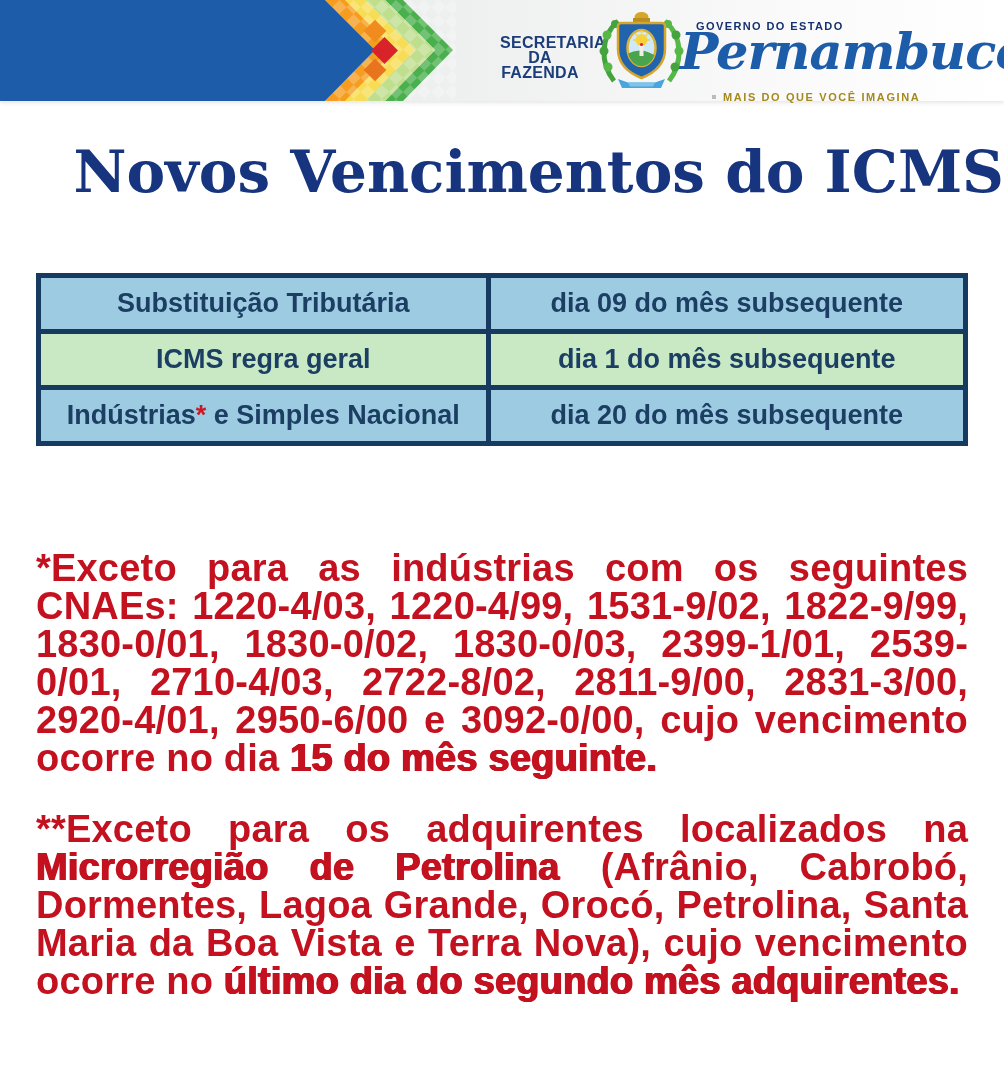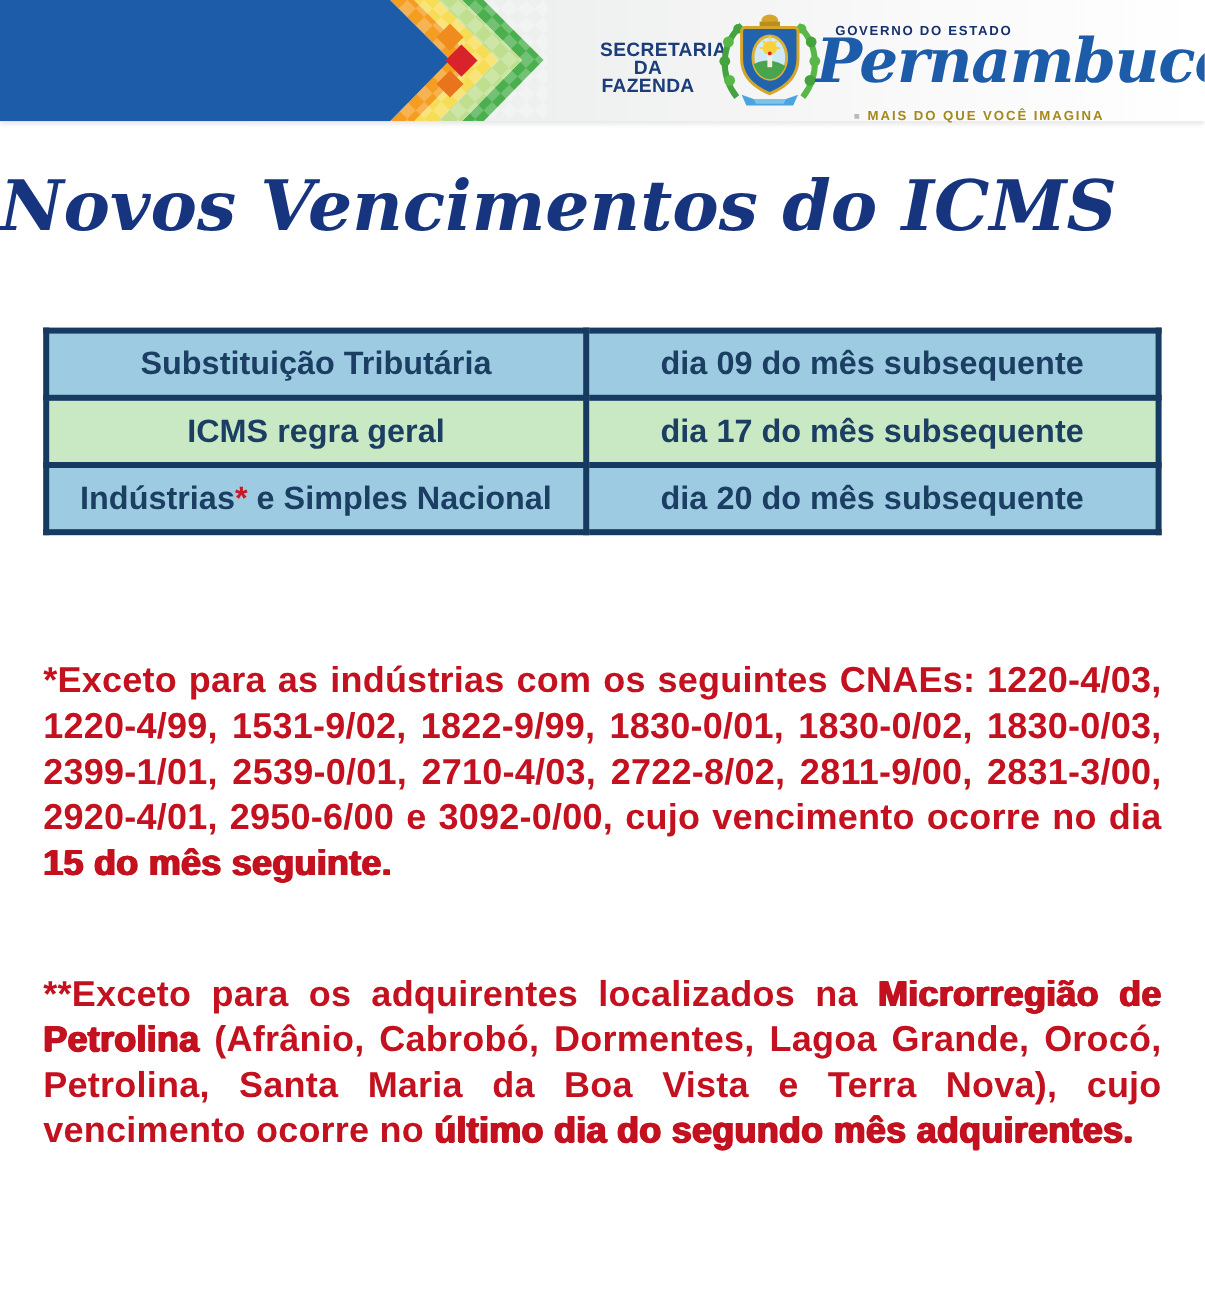--- a/index.html
+++ b/index.html
@@ -35,43 +35,43 @@
   .gov-label{font-size:11px;font-weight:bold;color:#15316e;letter-spacing:1.4px;margin-left:16px;}
   .state-name{
     font-family:"DejaVu Serif",serif;font-style:italic;font-weight:bold;
     font-size:51px;color:var(--header-blue);line-height:44px;margin-top:-3px;letter-spacing:-1px;
   }
   .slogan-row{display:flex;align-items:center;gap:7px;margin-left:32px;margin-top:18px;}
   .slogan-dot{width:4px;height:4px;background:#b9bcbf;display:inline-block;}
   .slogan{font-size:11px;font-weight:bold;color:var(--gold);letter-spacing:1.6px;}
   
   .title{
-    position:absolute;top:138px;left:0;width:100%;text-align:left;
+    position:absolute;top:138px;left:0;width:100%;text-align:right;
     font-family:"DejaVu Serif",serif;font-weight:bold;font-size:58px;
-    color:var(--title-navy);letter-spacing:0;font-style:italic;
+    color:var(--title-navy);letter-spacing:0;
   }
   
   table.vtable{
     position:absolute;top:273px;left:36px;width:932px;
     border-collapse:collapse;table-layout:fixed;
   }
   table.vtable td{
     border:5px solid var(--border-navy);
     height:56px;text-align:center;vertical-align:middle;
     font-weight:bold;font-size:27px;color:var(--cell-navy);
     padding:2px 8px;
   }
   td.col-cat{width:48.5%;}
   tr.bg-blue td{background:var(--row-blue);}
   tr.bg-green td{background:var(--row-green);}
   .red-mark{color:var(--ast-red);}
   
   .note{
     position:absolute;left:36px;width:932px;
-    font-size:30px;font-weight:bold;color:var(--note-red);
+    font-size:38px;font-weight:bold;color:var(--note-red);
     line-height:38px;text-align:justify;letter-spacing:.2px;
   }
   .note-1{top:549px;}
   .note-2{top:810px;}
   .xb{
     text-shadow:.8px 0 0 currentColor,-.8px 0 0 currentColor,0 .4px 0 currentColor;
   }
 </style>
 </head>
 <body>
@@ -159,21 +159,21 @@
   <div class="title">Novos Vencimentos do ICMS</div>
 
   <table class="vtable">
     <tbody id="vtable-body">
         <tr class="bg-blue">
           <td class="col-cat"><span>Substituição Tributária</span></td>
           <td>dia 09 do mês subsequente</td>
         </tr>
         <tr class="bg-green">
           <td class="col-cat"><span>ICMS regra geral</span></td>
-          <td>dia 17 do mês subsequente</td>
+          <td>dia 1 do mês subsequente</td>
         </tr>
         <tr class="bg-blue">
           <td class="col-cat"><span>Indústrias</span><span class="red-mark">*</span><span> e Simples Nacional</span></td>
           <td>dia 20 do mês subsequente</td>
         </tr>
       </tbody>
   </table>
 
   <div class="note note-1"><span>*Exceto para as indústrias com os seguintes CNAEs: 1220-4/03, 1220-4/99, 1531-9/02, 1822-9/99, 1830-0/01, 1830-0/02, 1830-0/03, 2399-1/01, 2539-0/01, 2710-4/03, 2722-8/02, 2811-9/00, 2831-3/00, 2920-4/01, 2950-6/00 e 3092-0/00, cujo vencimento ocorre no dia </span><span class="xb">15 do mês seguinte.</span></div>
   <div class="note note-2"><span>**Exceto para os adquirentes localizados na </span><span class="xb">Microrregião de Petrolina</span><span> (Afrânio, Cabrobó, Dormentes, Lagoa Grande, Orocó, Petrolina, Santa Maria da Boa Vista e Terra Nova), cujo vencimento ocorre no </span><span class="xb">último dia do segundo mês adquirentes.</span></div>

